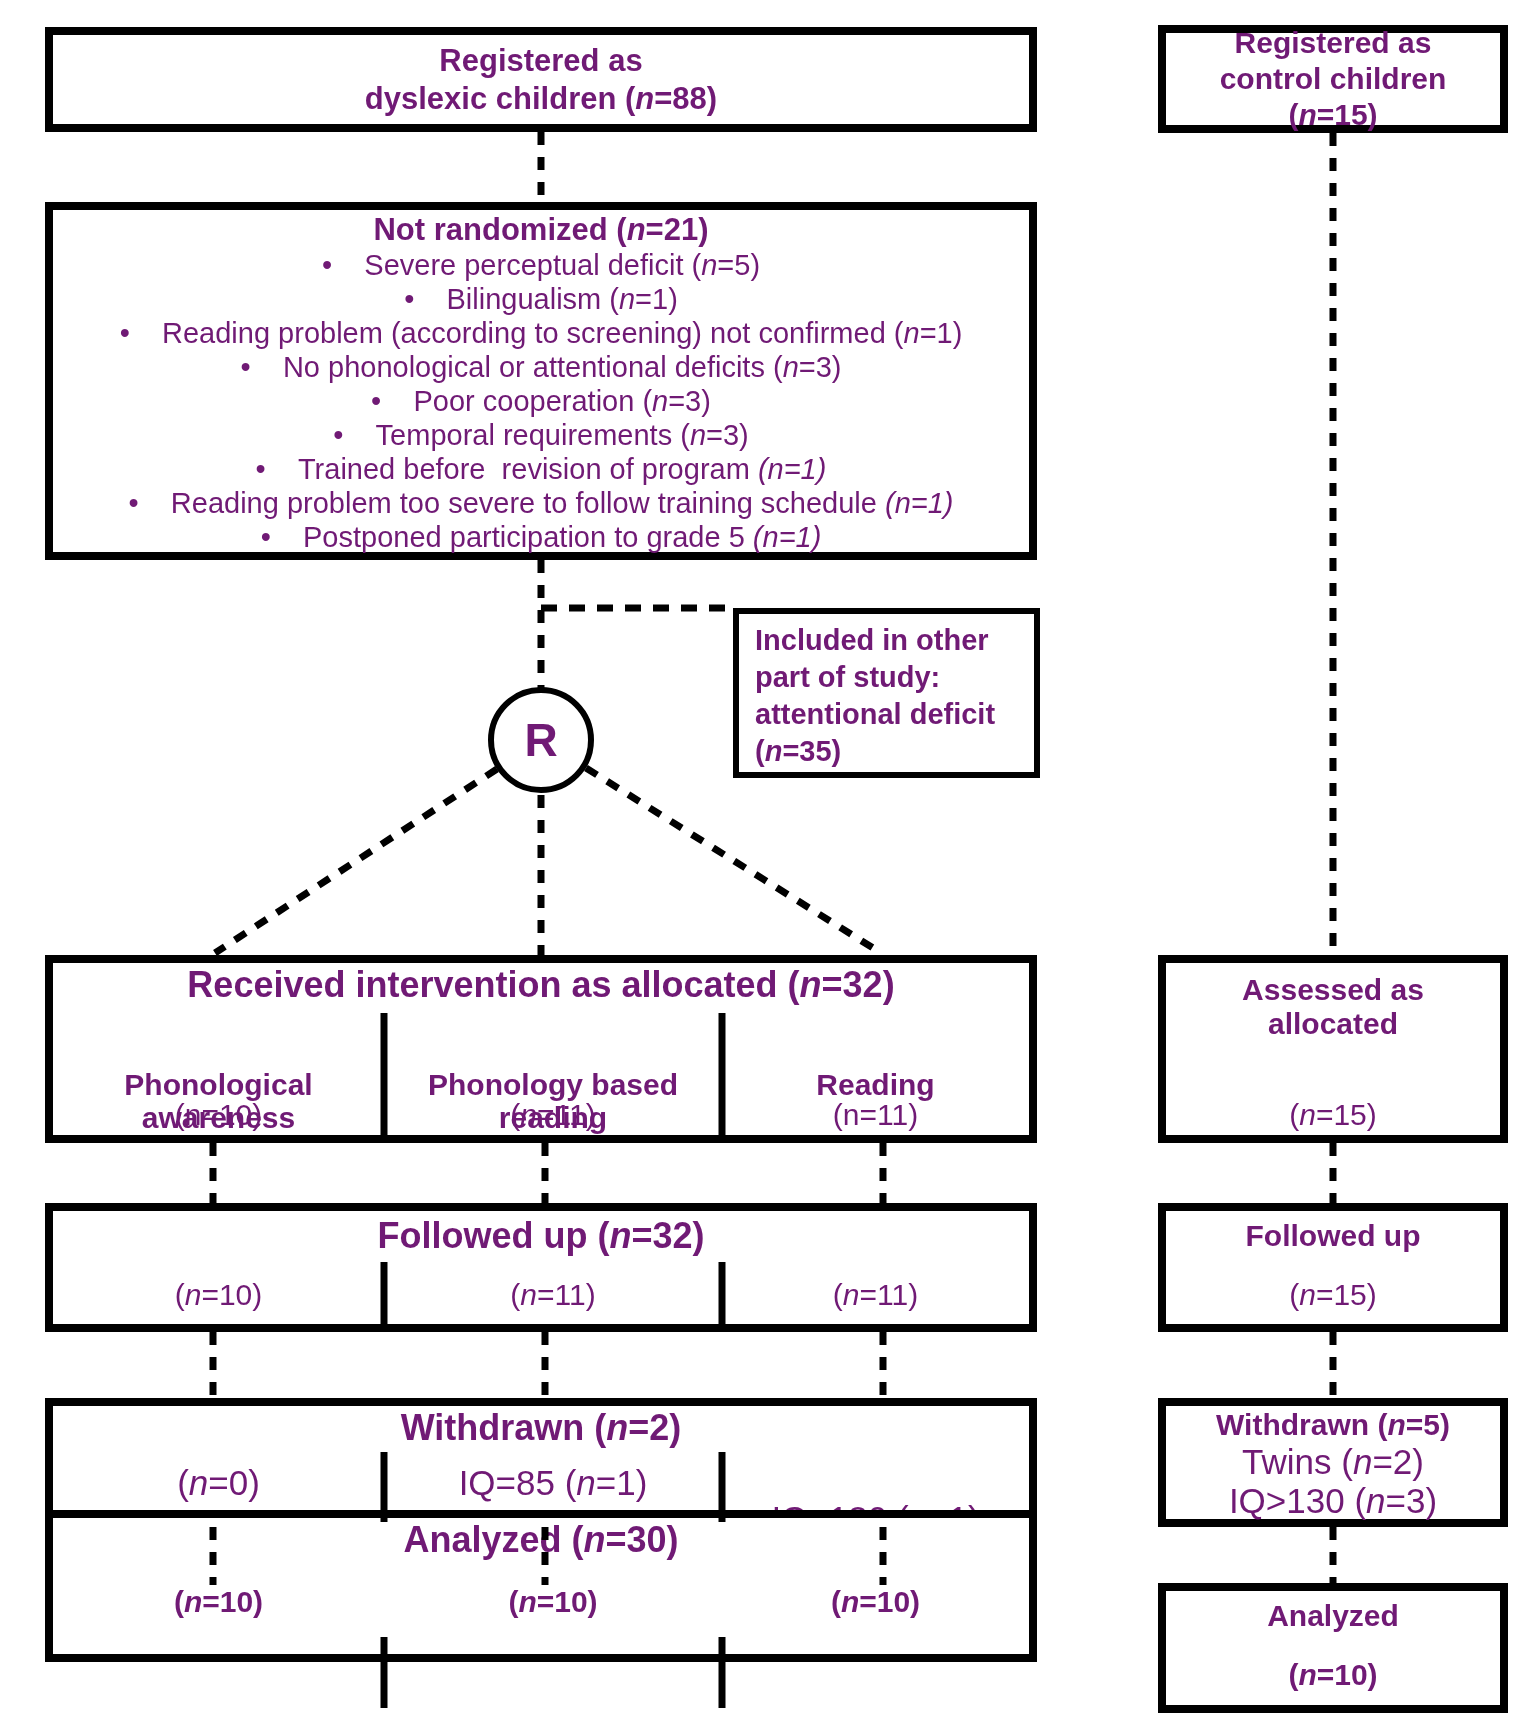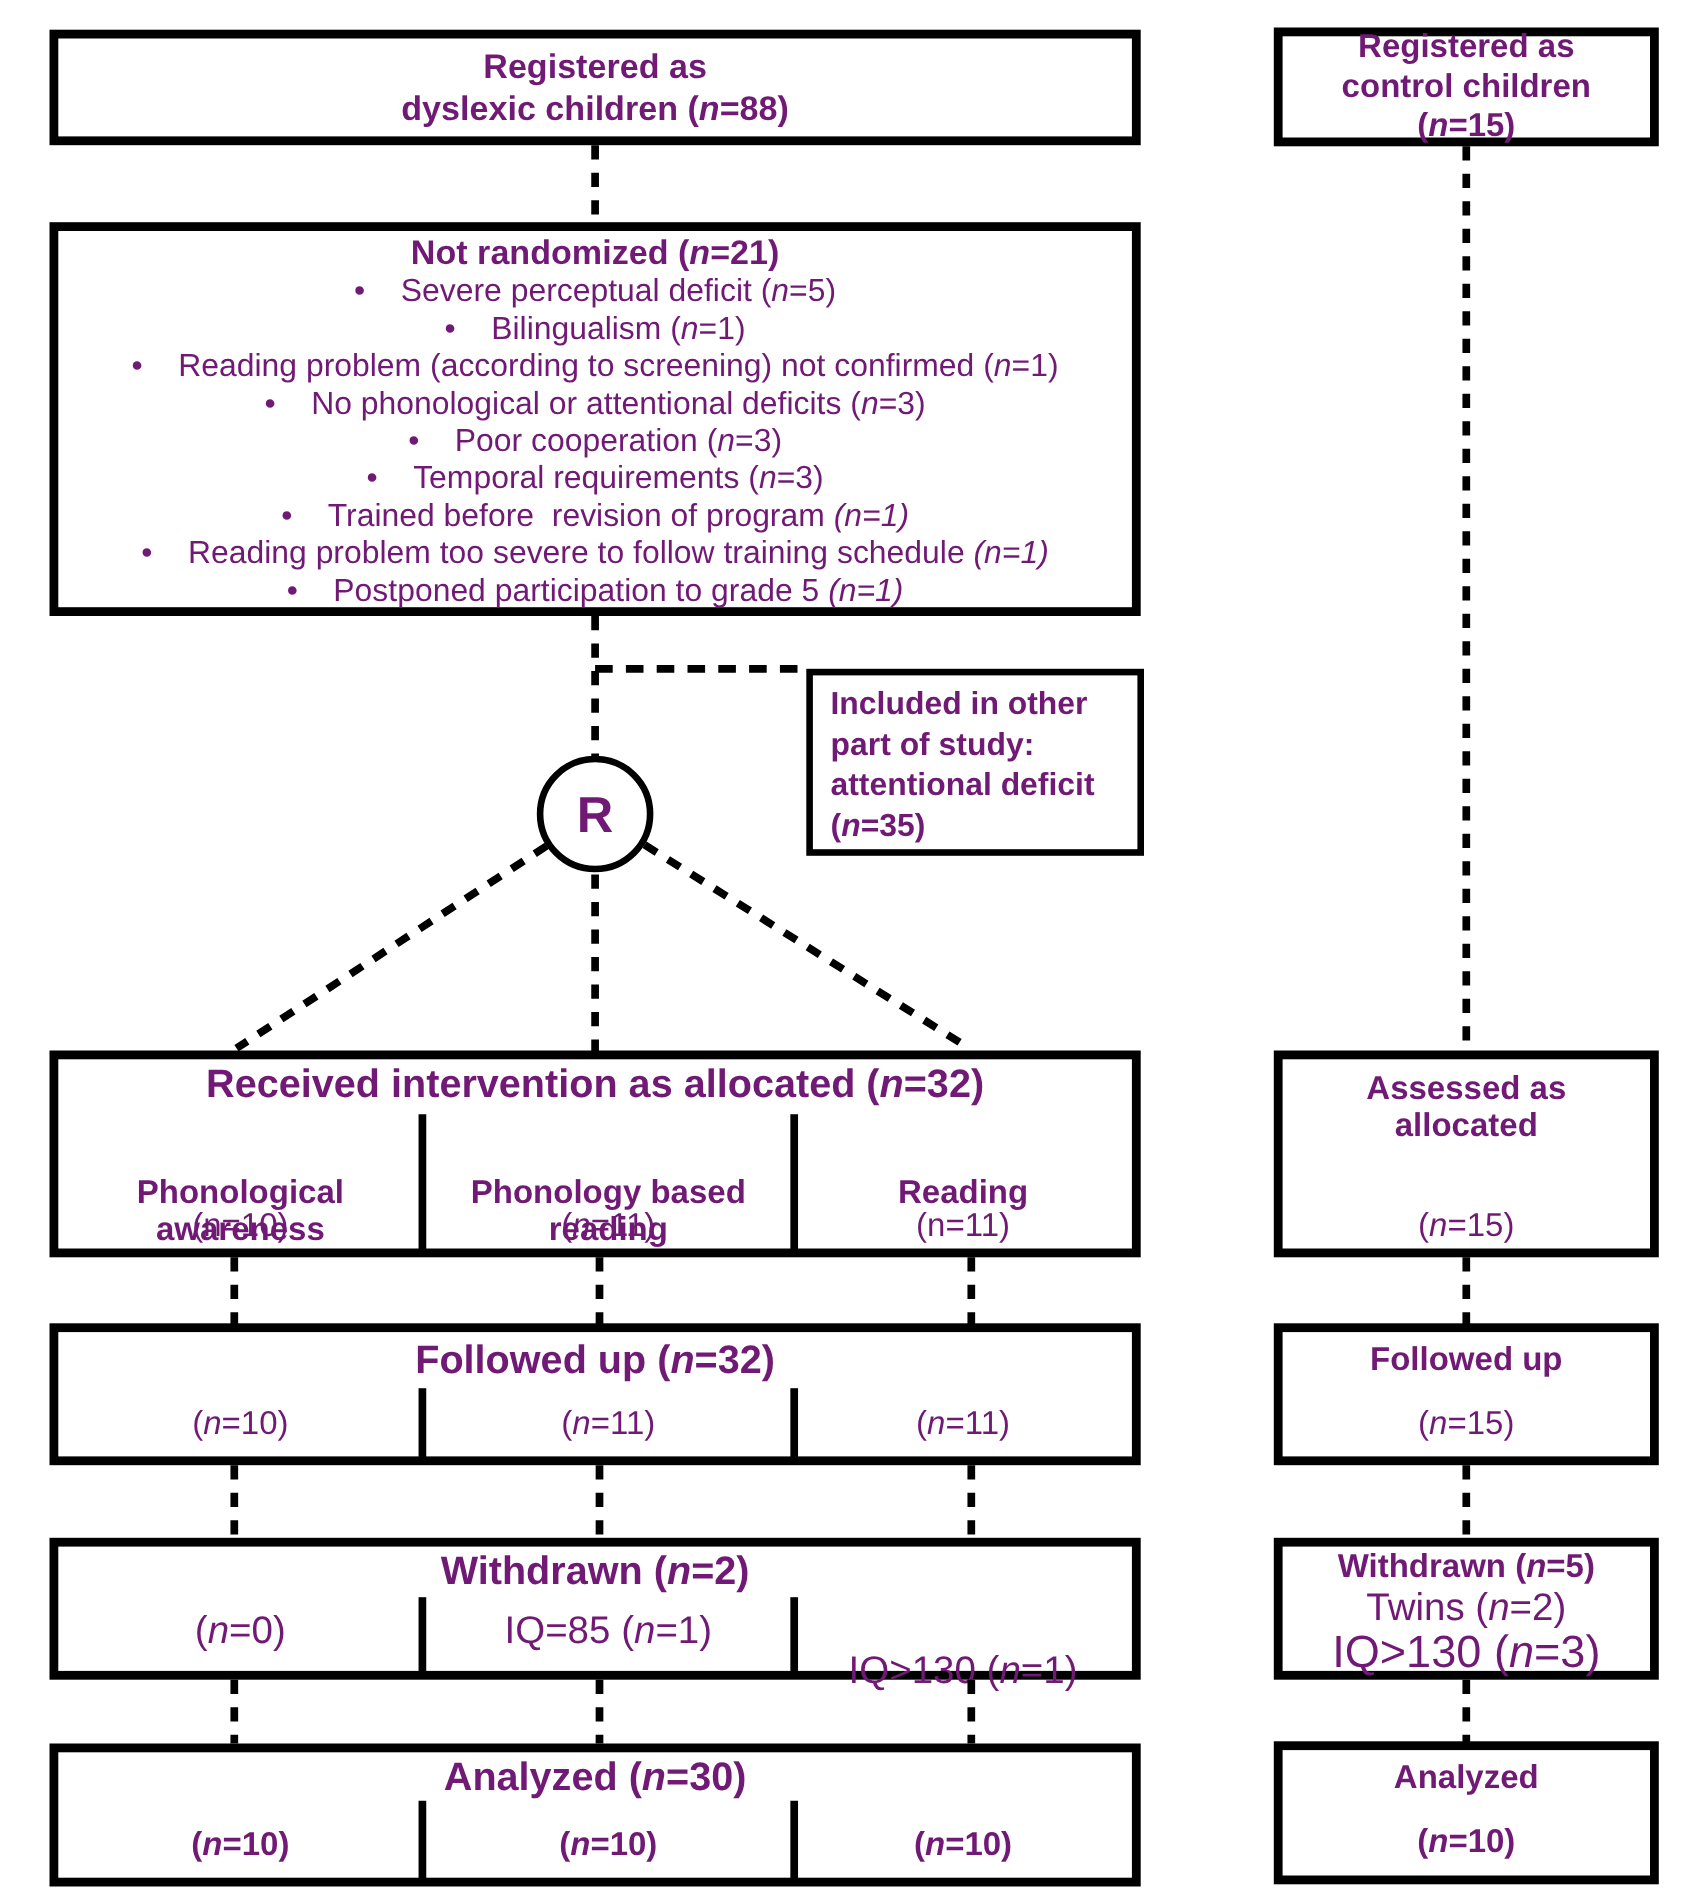--- a/index.html
+++ b/index.html
@@ -14,21 +14,21 @@
   .fs30 { font-size:30px; }
   .fs31 { font-size:31px; }
   .flexc { display:flex; flex-direction:column; justify-content:center; align-items:center; }
 
   
   .b1 { left:45px; top:27px;  width:992px; height:105px; }
   .b2 { left:45px; top:202px; width:992px; height:358px; }
   .b3 { left:45px; top:955px; width:992px; height:188px; }
   .b4 { left:45px; top:1203px; width:992px; height:129px; }
   .b5 { left:45px; top:1398px; width:992px; height:129px; }
-  .b6 { left:45px; top:1585px; width:992px; height:130px; }
+  .b6 { left:45px; top:1510px; width:992px; height:152px; }
 
   
   .r1 { left:1158px; top:25px;   width:350px; height:108px; }
   .r2 { left:1158px; top:955px;  width:350px; height:188px; }
   .r3 { left:1158px; top:1203px; width:350px; height:129px; }
   .r4 { left:1158px; top:1398px; width:350px; height:129px; }
   .r5 { left:1158px; top:1583px; width:350px; height:130px; }
 
   .inc { left:733px; top:608px; width:307px; height:170px; }
   .inc-text { padding:8px 10px 0 16px; text-align:left; font-weight:bold; font-size:29px; line-height:37px; }
@@ -127,21 +127,21 @@
   </div>
 
   <div class="box r3">
     <div class="rbx-title" style="top:8px;">Followed up</div>
     <div class="rval" style="top:67px;">(<i>n</i>=15)</div>
   </div>
 
   <div class="box r4">
     <div class="rbx-title" style="top:2px;">Withdrawn (<i>n</i>=5)</div>
     <div class="rval valbig" style="top:36px; font-size:35px; line-height:40px;">Twins (<i>n</i>=2)</div>
-    <div class="rval valbig" style="top:75px; font-size:41px; line-height:40px;">IQ&gt;130 (<i>n</i>=3)</div>
+    <div class="rval valbig" style="top:75px; font-size:35px; line-height:40px;">IQ&gt;130 (<i>n</i>=3)</div>
   </div>
 
   <div class="box r5">
     <div class="rbx-title" style="top:8px;">Analyzed</div>
     <div class="rval bold" style="top:67px;">(<i>n</i>=10)</div>
   </div>
 
   <svg class="overlay" width="1540" height="1716" viewBox="0 0 1540 1716">
     <g stroke="#000000" stroke-width="7" fill="none">
 

